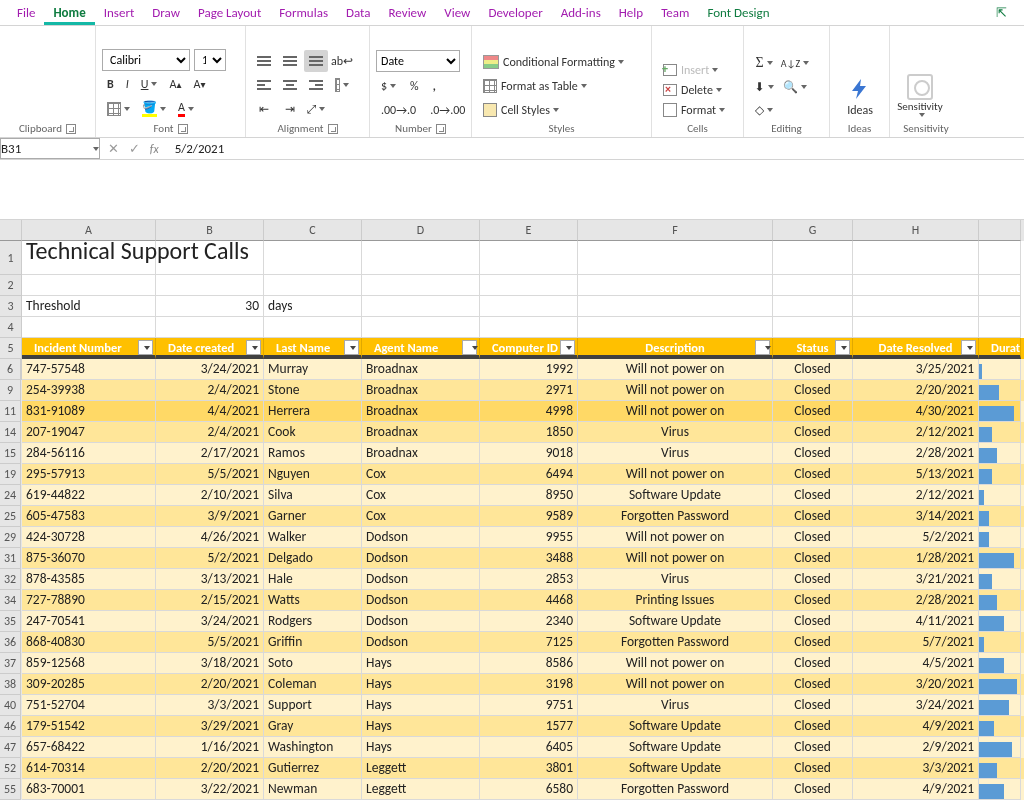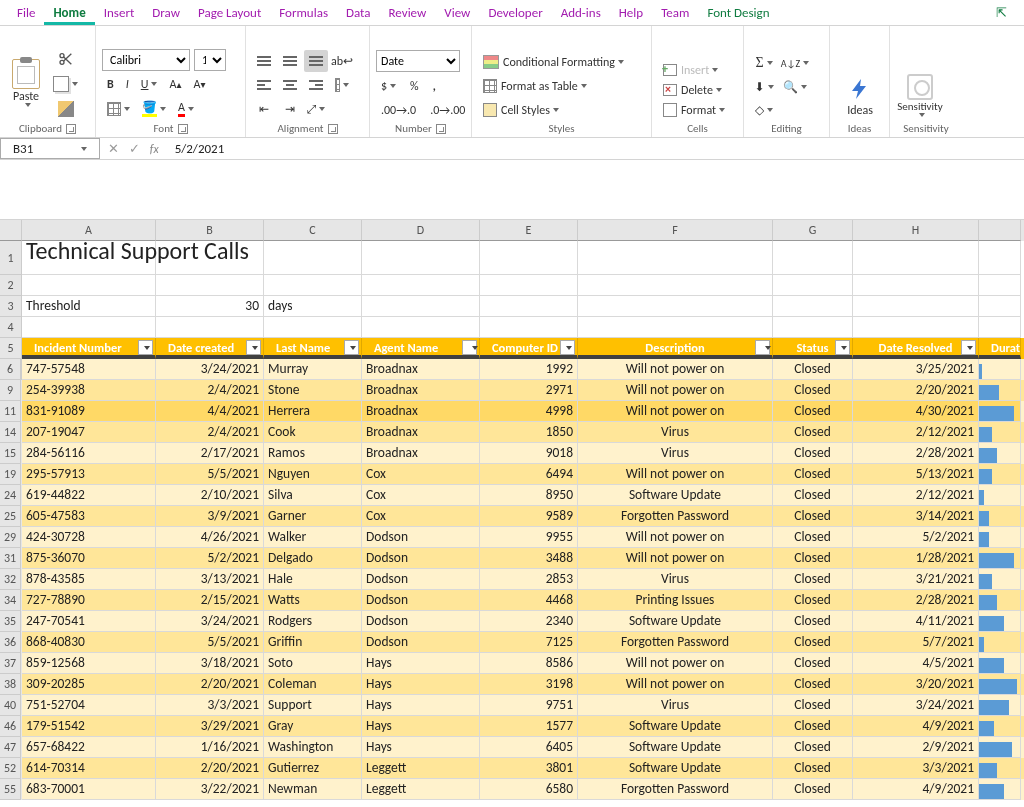--- a/index.html
+++ b/index.html
@@ -50,21 +50,21 @@
 .del-ico::before{content:"×";color:#c44;font-weight:bold;position:relative;top:-3px;left:1px}
 .fmt-ico{width:14px;height:14px;border:1px solid #888;background:#fff}
 .edit-grid{display:grid;grid-template-columns:28px 28px;gap:3px}
 .sigma{font-size:14px;font-family:"Times New Roman"}
 .ideas-big{display:flex;flex-direction:column;align-items:center;width:48px}
 .bolt{width:24px;height:28px;color:#3a76d2}
 .sens{color:#bbb}
 .sens-ico{width:26px;height:26px;border:2px solid #ccc;border-radius:3px;position:relative}
 .sens-ico::after{content:"";position:absolute;top:4px;left:5px;width:12px;height:12px;border:2px solid #ccc;border-radius:50%}
 .namerow{display:flex;align-items:stretch;height:22px;border-bottom:1px solid #d4d4d4;font-size:13px}
-.namebox{width:100px;border:1px solid #ababab;padding:0 12px;display:flex;align-items:center;justify-content:space-between;background:#fff}
+.namebox{width:100px;border:1px solid #ababab;padding:0 0;display:flex;align-items:center;justify-content:space-between;background:#fff}
 .fx-btns{display:flex;align-items:center;padding:0 8px;gap:10px;color:#9a9a9a}
 .fx{font-style:italic;color:#888;font-size:12px}
 .fbar{flex:1;padding:0 8px;display:flex;align-items:center}
 .expand{height:60px;border-bottom:1px solid #d4d4d4}
 .grid{display:flex;font-size:13.5px}
 .rowh{width:22px;background:#e6e6e6}
 .rowh div{height:21px;border-bottom:1px solid #ccc;border-right:1px solid #ccc;text-align:center;font-size:12px;color:#555;line-height:21px}
 .rowh .r1{height:34px;line-height:34px}
 .rowh .corner{height:21px;background:#e6e6e6;border-bottom:1px solid #999}
 .cols{flex:1;overflow:hidden}
@@ -104,43 +104,20 @@
   <span>Add-ins</span>
   <span>Help</span>
   <span>Team</span>
   <span class="td">Font Design</span>
   <span style="margin-left:auto;color:#107c41">⇱</span>
 </div>
 
 <div class="ribbon">
 
   <div class="group" style="width:96px">
-    <div class="clip-col">
-      <div class="btn paste-big">
-        <span class="paste-ico"></span>
-        <span>Paste</span>
-        <span class="dd"></span>
-      </div>
-      <div class="clip-side">
-        <div class="btn">
-            <svg class="scissors" viewBox="0 0 24 24" fill="none" stroke="currentColor" stroke-width="2">
-              <circle cx="6" cy="7" r="3"></circle>
-              <circle cx="6" cy="17" r="3"></circle>
-              <path d="M8.5 9L20 20M8.5 15L20 4"></path>
-            </svg>
-          </div>
-        <div class="btn">
-            <span class="copy-ico"></span>
-            <span class="dd"></span>
-          </div>
-        <div class="btn">
-            <span class="brush"></span>
-          </div>
-      </div>
-    </div>
     <div class="group-label"><span>Clipboard</span><span class="dl"></span></div>
   </div>
 
   <div class="group" style="width:150px">
     <div>
       <div class="font-top">
         <select class="fname"><option>Calibri</option></select>
         <select class="fsize"><option>11</option></select>
       </div>
       <div class="font-row">

